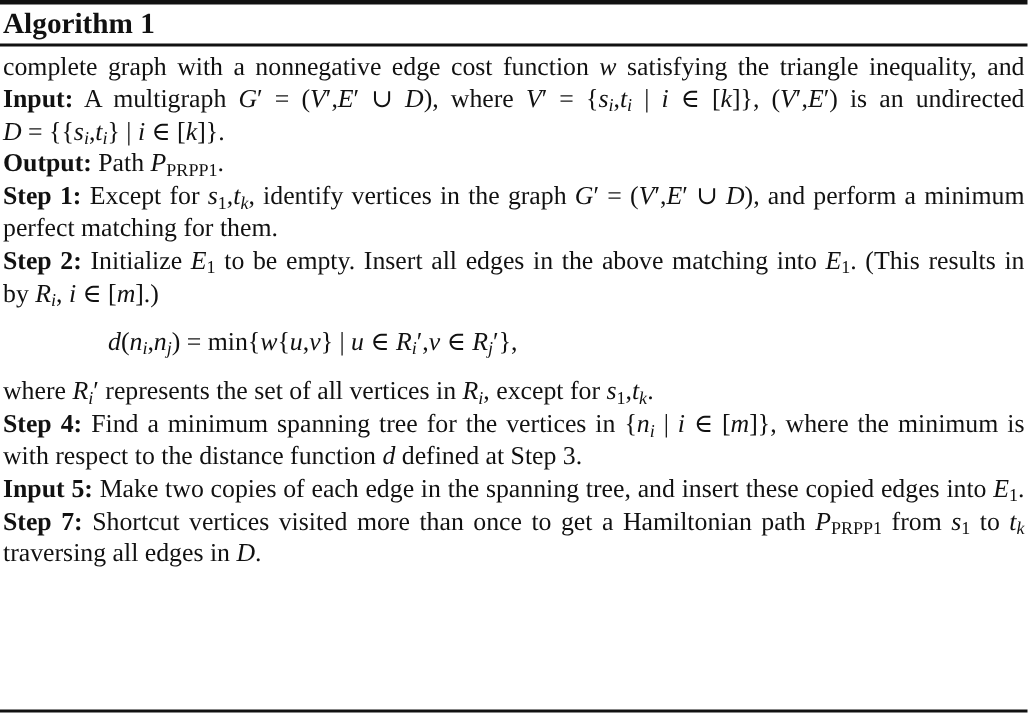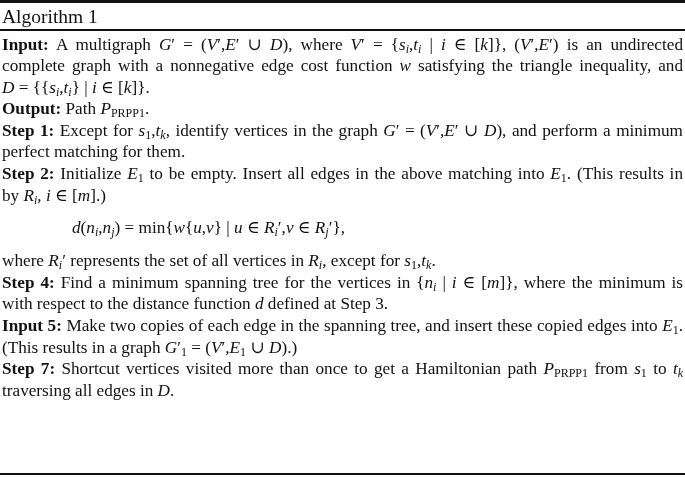--- a/index.html
+++ b/index.html
@@ -5,21 +5,21 @@
   html, body { margin: 0; padding: 0; background: #ffffff; }
   body {
     width: 685px; height: 478px; overflow: hidden;
     font-family: "Liberation Serif", "DejaVu Serif", serif;
     color: #111;
     position: relative;
   }
   .algo { position: absolute; left: 0; top: 0; width: 685px; }
   .rule-top { height: 3px; background: #111; width: 685px; }
   .title {
-    font-weight: normal; font-size: 19.5px; line-height: 22px;
+    font-weight: bold; font-size: 19.5px; line-height: 22px;
     padding: 3px 0 0 2px; height: 23px;
   }
   .rule-mid { height: 1.5px; background: #111; width: 685px; }
   .body { padding: 3px 2px 0 2px; font-size: 17.2px; line-height: 21.6px; text-align: justify; }
   .line { white-space: nowrap; text-align: justify; text-align-last: justify; height: 21.6px; }
   .line.last { text-align-last: left; }
   .lbl { font-weight: bold; }
   i { font-style: italic; }
   sub { font-size: 70%; vertical-align: -0.25em; line-height: 0; }
   .sc { font-style: normal; font-size: 70%; }
@@ -30,25 +30,25 @@
 <body>
 
 <div class="algo">
   <div class="rule-top"></div>
   <div class="title">Algorithm 1</div>
   <div class="rule-mid"></div>
 
   <div class="body">
 
     <div class="line">
+      complete graph with a nonnegative edge cost function <i>w</i> satisfying the triangle inequality, and
+    </div>
+    <div class="line">
       <span class="lbl">Input:</span>
       A multigraph <i>G</i>′ = (<i>V</i>′,<i>E</i>′ ∪ <i>D</i>), where <i>V</i>′ = {<i>s<sub>i</sub></i>,<i>t<sub>i</sub></i> | <i>i</i> ∈ [<i>k</i>]}, (<i>V</i>′,<i>E</i>′) is an undirected
-    </div>
-    <div class="line">
-      complete graph with a nonnegative edge cost function <i>w</i> satisfying the triangle inequality, and
     </div>
     <div class="line last">
       <i>D</i> = {{<i>s<sub>i</sub></i>,<i>t<sub>i</sub></i>} | <i>i</i> ∈ [<i>k</i>]}.
     </div>
 
     <div class="line last">
       <span class="lbl">Output:</span>
       Path <i>P</i><sub class="sc">PRPP1</sub>.
     </div>
 
@@ -78,23 +78,20 @@
       Find a minimum spanning tree for the vertices in {<i>n<sub>i</sub></i> | <i>i</i> ∈ [<i>m</i>]}, where the minimum is
     </div>
     <div class="line last">
       with respect to the distance function <i>d</i> defined at Step 3.
     </div>
 
     <div class="line">
       <span class="lbl">Input 5:</span>
       Make two copies of each edge in the spanning tree, and insert these copied edges into <i>E</i><sub>1</sub>.
     </div>
-    <div class="line last">
-      (This results in a graph <i>G</i>′<sub>1</sub> = (<i>V</i>′,<i>E</i><sub>1</sub> ∪ <i>D</i>).)
-    </div>
 
 
     <div class="line">
       <span class="lbl">Step 7:</span>
       Shortcut vertices visited more than once to get a Hamiltonian path <i>P</i><sub class="sc">PRPP1</sub> from <i>s</i><sub>1</sub> to <i>t<sub>k</sub></i>
     </div>
     <div class="line last">
       traversing all edges in <i>D</i>.
     </div>
   </div>

